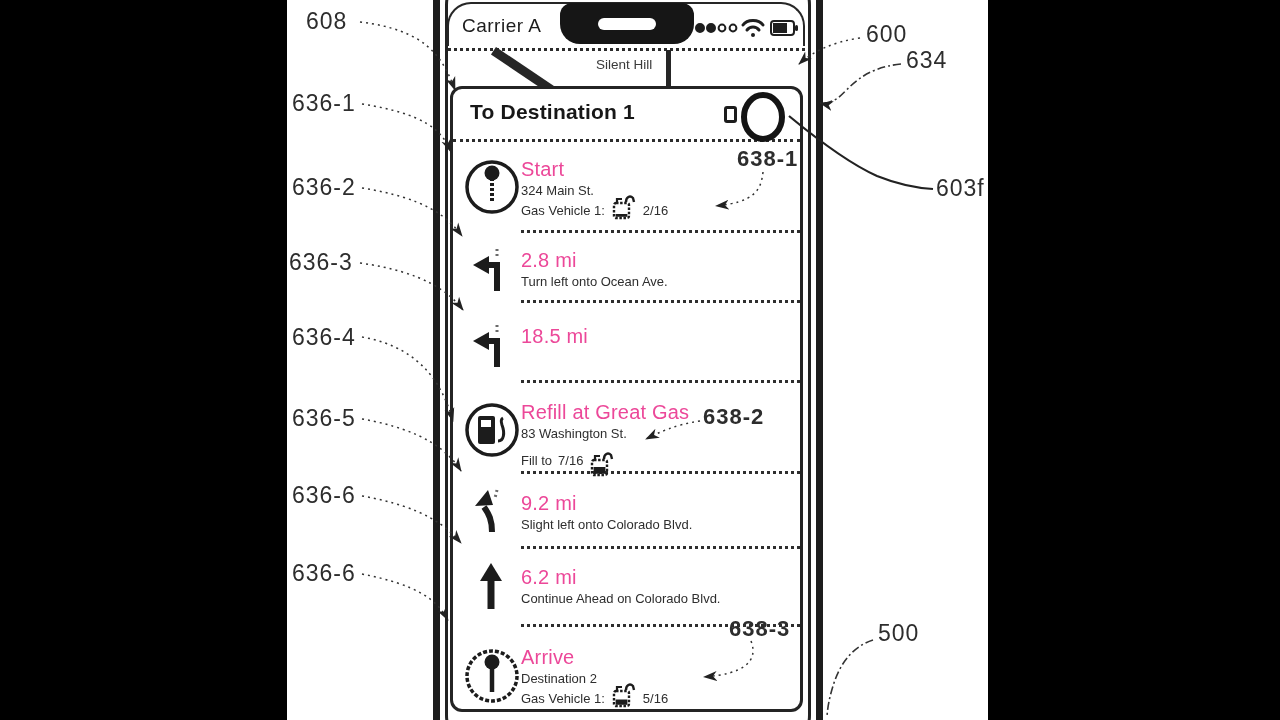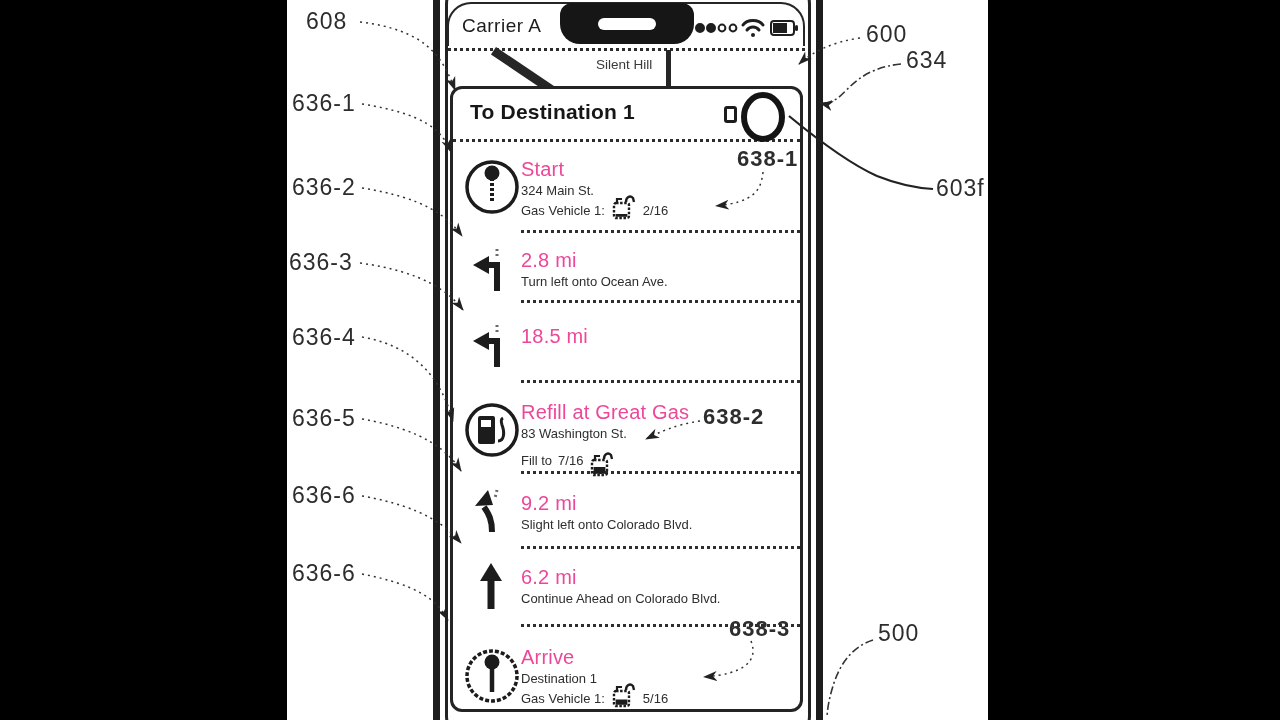--- a/index.html
+++ b/index.html
@@ -216,21 +216,21 @@
     <div class="step" style="height:104px">
       <div class="icon-col">
         <svg class="circle-badge" style="top:20px" width="56" height="58" viewBox="0 0 56 58">
           <circle cx="28" cy="29" r="25" fill="none" stroke="#1c1c1c" stroke-width="3.5" stroke-dasharray="4 2"></circle>
           <line x1="28" y1="20" x2="28" y2="45" stroke="#1c1c1c" stroke-width="4.5"></line>
           <circle cx="28" cy="15" r="7.5" fill="#1c1c1c"></circle>
         </svg>
       </div>
       <div class="txt-col" style="padding-top:19px">
         <div class="step-title">Arrive</div>
-        <div class="step-sub">Destination 1</div>
+        <div class="step-sub">Destination 2</div>
         <div class="fuel-line">
           <span>Gas Vehicle 1:</span>
           <svg class="can" width="26" height="28" viewBox="0 0 26 28">
             <rect x="3" y="10" width="15" height="15" rx="2" fill="none" stroke="#1c1c1c" stroke-width="2.4" stroke-dasharray="2.5 1.6"></rect>
             <rect x="4.6" y="18.5" width="11.8" height="5.3" fill="#1c1c1c"></rect>
             <path d="M15,9 C15,4 19,2 22,5 L23,9" fill="none" stroke="#1c1c1c" stroke-width="2.4"></path>
             <path d="M6,10 L6,6 L11,6" fill="none" stroke="#1c1c1c" stroke-width="2.2"></path>
           </svg>
           <span>5/16</span>
         </div>

